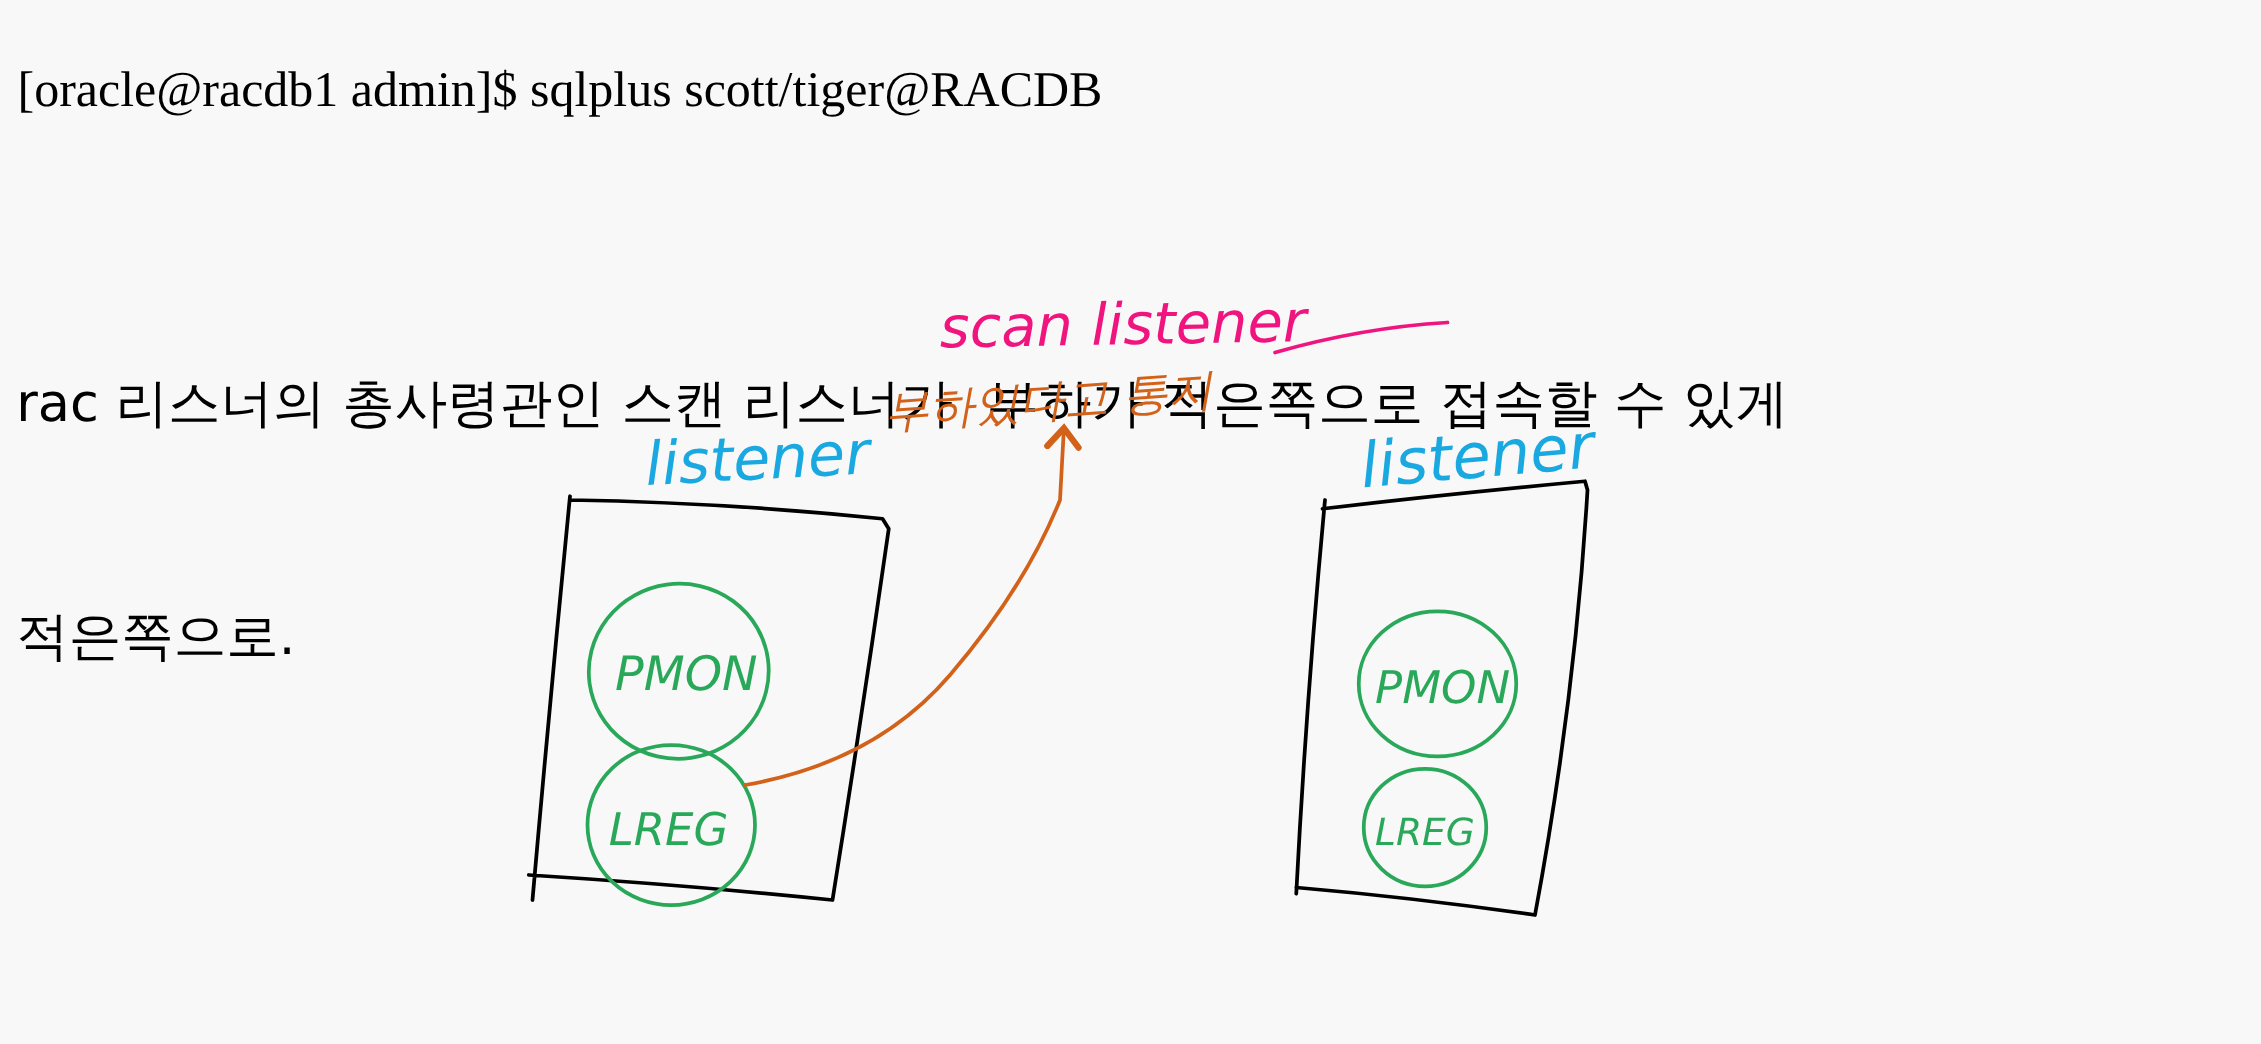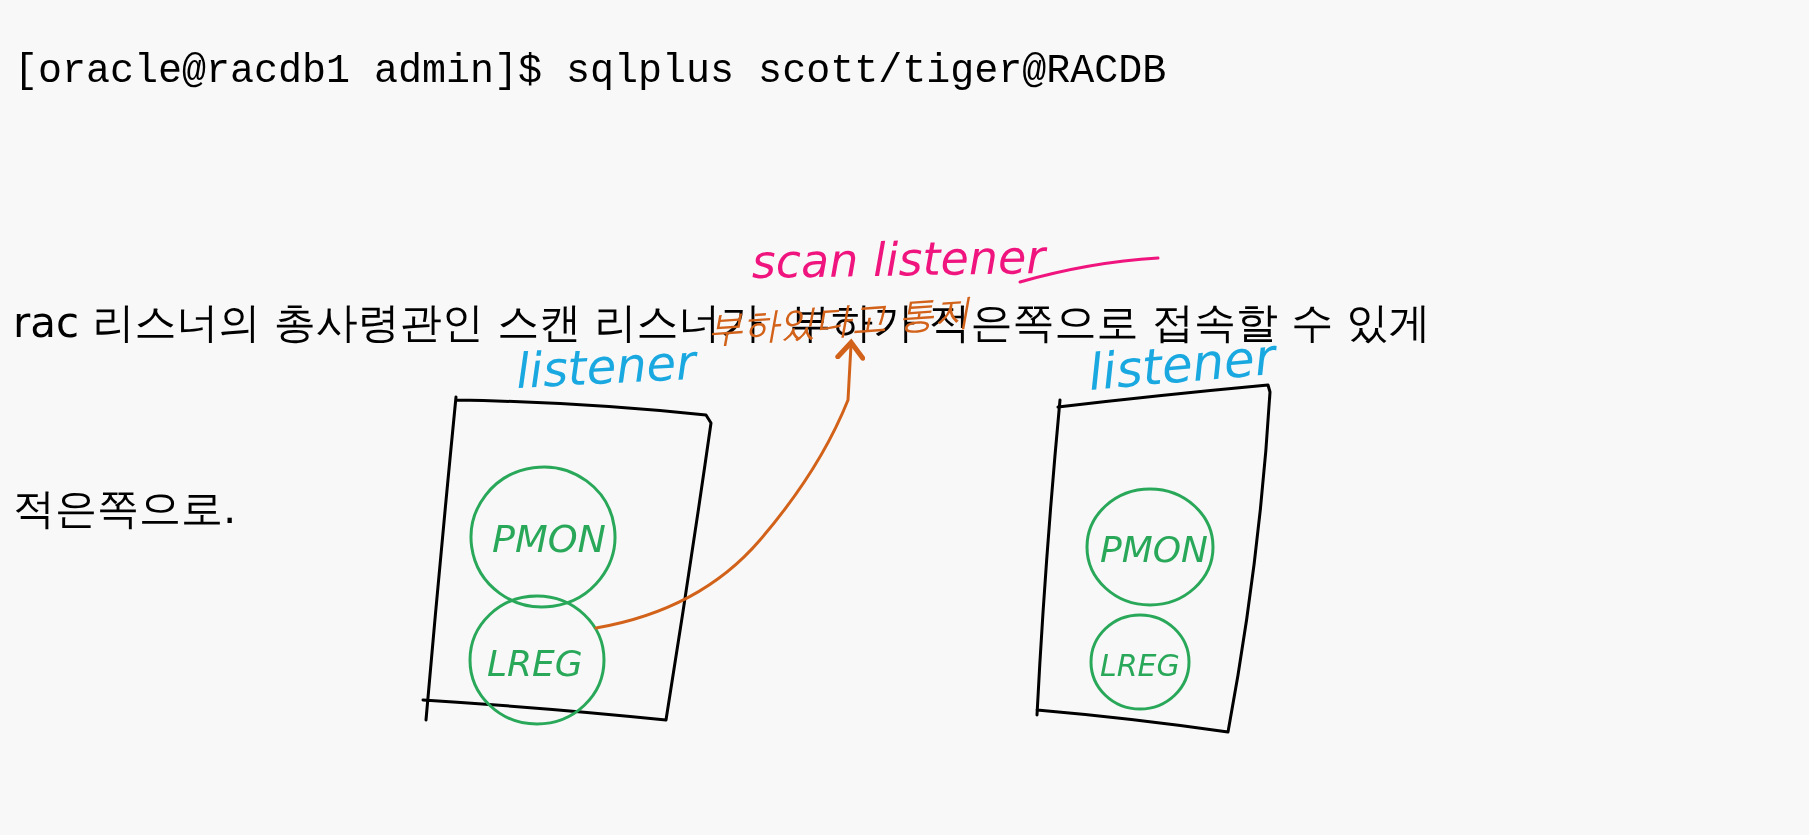--- a/index.html
+++ b/index.html
@@ -3,21 +3,21 @@
   <meta charset="utf-8">
   <style>
     html, body { margin: 0; padding: 0; }
     body {
       width: 1809px; height: 835px; overflow: hidden;
       background: #f8f8f8; position: relative;
       font-family: "DejaVu Sans", sans-serif; color: #000;
     }
     .cmd-line {
       position: absolute; left: 14px; top: 44px;
-      font-family: Liberation Mono, monospace;
+      font-family: Liberation Serif, serif;
       font-size: 40px; line-height: 56px; letter-spacing: 0px;
       white-space: pre;
     }
     .desc {
       position: absolute; left: 13px; top: 168px;
       font-family: "DejaVu Sans", sans-serif;
       font-size: 42px; line-height: 62px; white-space: pre;
       width: 1700px;
     }
     .desc span { display: block; }

